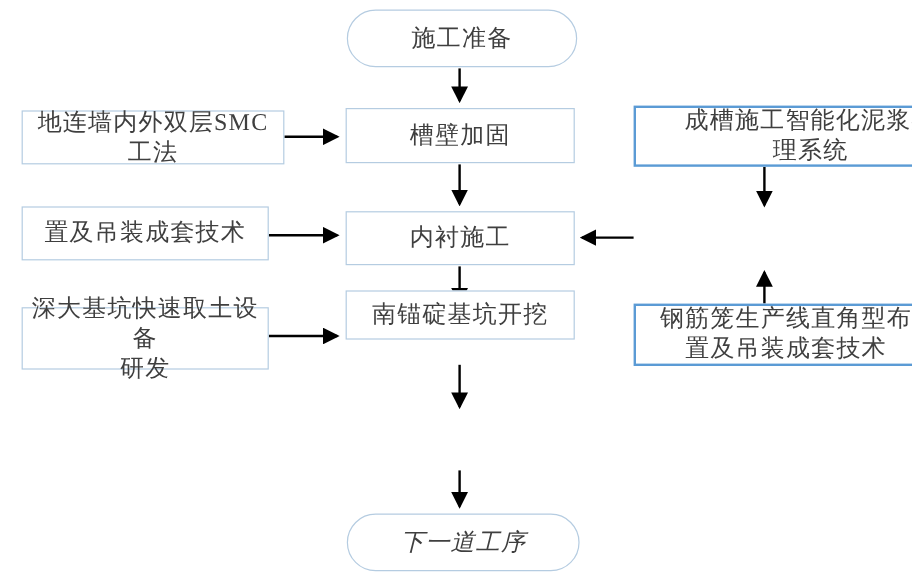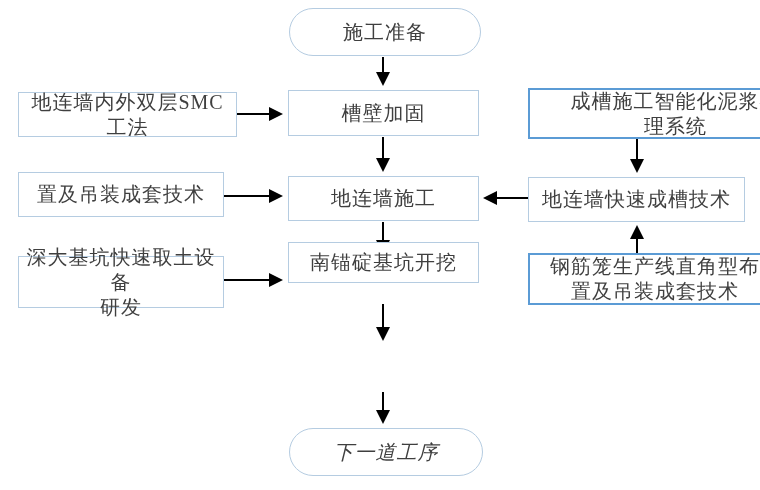--- a/index.html
+++ b/index.html
@@ -74,35 +74,34 @@
     <line x1="224" y1="280" x2="281" y2="280" marker-end="url(#arrowhead)"></line>
     <line x1="637" y1="253" x2="637" y2="227" marker-end="url(#arrowhead)"></line>
     <line x1="383" y1="304" x2="383" y2="339" marker-end="url(#arrowhead)"></line>
     <line x1="383" y1="392" x2="383" y2="422" marker-end="url(#arrowhead)"></line>
   </svg>
 
   <div class="node oval" style="left:289px; top:8px; width:192px; height:48px;">施工准备</div>
 
   <div class="node" style="left:288px; top:90px; width:191px; height:46px;">槽壁加固</div>
 
-  <div class="node" style="left:288px; top:176px; width:191px; height:45px;">地连墙施工</div>
+  <div class="node" style="left:288px; top:176px; width:191px; height:45px;">内衬施工</div>
 
   <div class="node" style="left:288px; top:242px; width:191px; height:41px;text-align:right;">南锚碇基坑开挖</div>
 
 
   <div class="node oval" style="left:289px; top:428px; width:194px; height:48px;font-style:italic;">下一道工序</div>
 
   <div class="node" style="left:18px; top:92px; width:219px; height:45px;">地连墙内外双层SMC工法</div>
 
   <div class="node" style="left:18px; top:172px; width:206px; height:45px;">置及吊装成套技术</div>
 
   <div class="node" style="left:18px; top:256px; width:206px; height:52px;">深大基坑快速取土设备
 研发</div>
 
   <div class="node accent" style="left:528px; top:88px; width:259px; height:51px;padding-left:40px;">成槽施工智能化泥浆处
 理系统</div>
 
-  <div class="node" style="left:528px; top:177px; width:217px; height:45px;">地连墙快速成槽技术</div>
 
   <div class="node accent" style="left:528px; top:253px; width:254px; height:52px;">钢筋笼生产线直角型布
 置及吊装成套技术</div>
 
 </div>
 
 </body></html>

